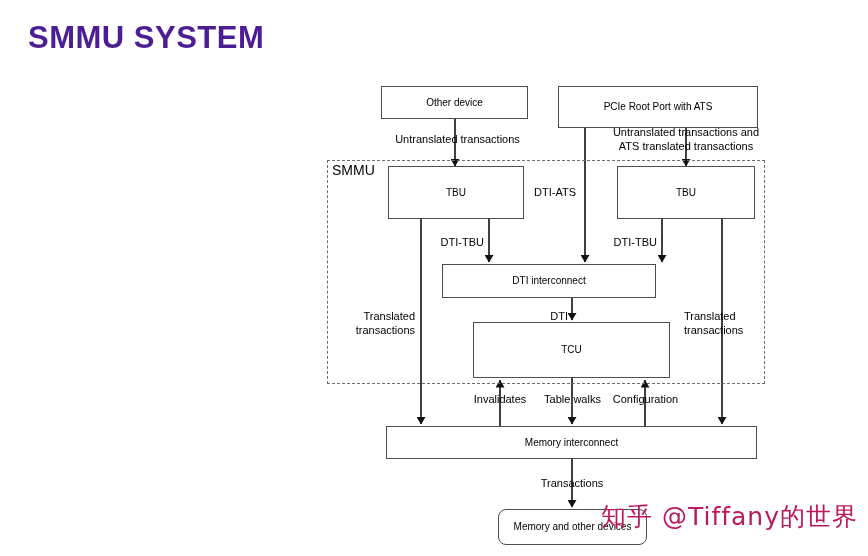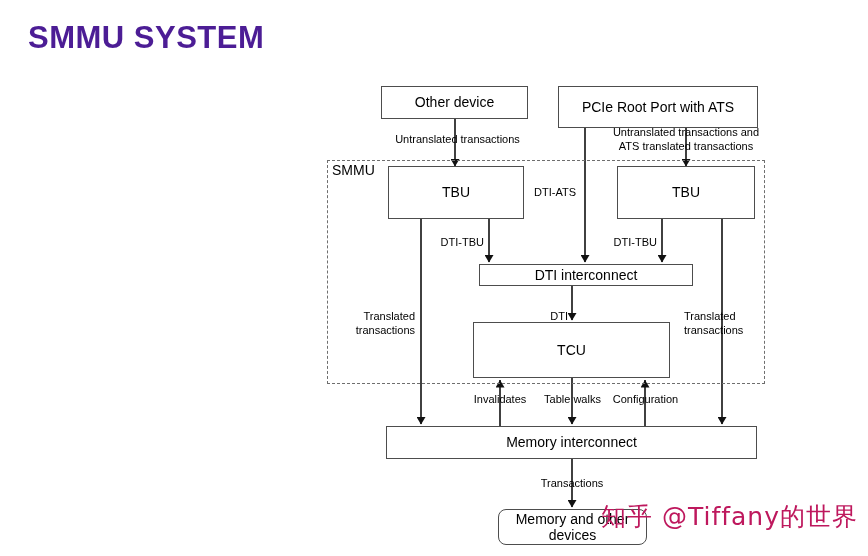--- a/index.html
+++ b/index.html
@@ -45,21 +45,21 @@
   
   .node {
     position: absolute;
     box-sizing: border-box;
     border: 1px solid #4d4d4d;
     background: #ffffff;
     display: flex;
     align-items: center;
     justify-content: center;
     color: #000000;
-    font-size: 14px;
+    font-size: 10px;
     line-height: 1.15;
     text-align: center;
   }
 
   
   .region {
     position: absolute;
     box-sizing: border-box;
     border: 1px dashed #6e6e6e;
     background: transparent;
@@ -154,21 +154,21 @@
     </div>
 
     <div class="node" style="left:388px; top:166px; width:136px; height:53px;">
       <span>TBU</span>
     </div>
 
     <div class="node" style="left:617px; top:166px; width:138px; height:53px;">
       <span>TBU</span>
     </div>
 
-    <div class="node" style="left:479px; top:264px; width:214px; height:22px;">
+    <div class="node" style="left:442px; top:264px; width:214px; height:34px;">
       <span>DTI interconnect</span>
     </div>
 
     <div class="node" style="left:473px; top:322px; width:197px; height:56px;">
       <span>TCU</span>
     </div>
 
     <div class="node" style="left:386px; top:426px; width:371px; height:33px;">
       <span>Memory interconnect</span>
     </div>

